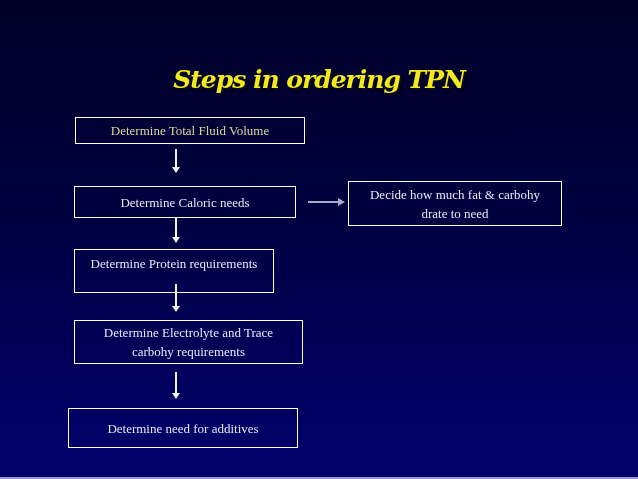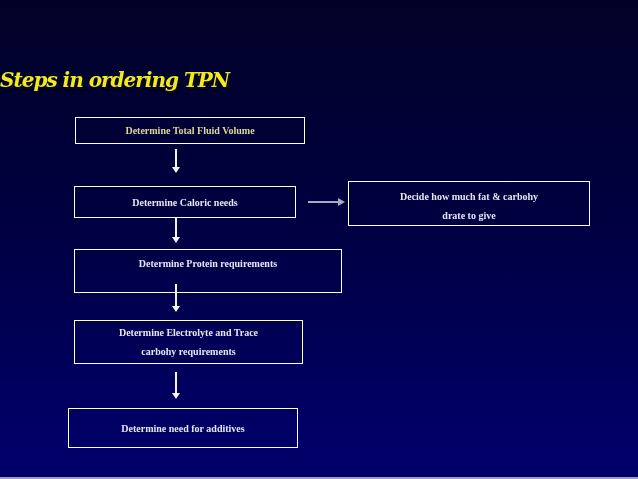--- a/index.html
+++ b/index.html
@@ -8,36 +8,36 @@
     --arrow_down:#F2F2F7; --arrow_right:#A9A9C9; --bottom_strip:#9A9ACC;
   }
   html,body{margin:0;padding:0;}
   body{width:638px;height:479px;font-family:"Liberation Serif",serif;}
   .slide{
     position:relative;width:638px;height:479px;overflow:hidden;
     background:linear-gradient(180deg,var(--bg_top) 0%,#000040 45%,var(--bg_bottom) 93%,var(--bg_bottom) 100%);
   }
   .title{
     position:absolute;left:0;top:60px;width:100%;height:40px;line-height:40px;margin:0;
-    font-family:"DejaVu Serif",serif;font-style:italic;font-weight:bold;
-    font-size:20px;letter-spacing:-1px;color:var(--title_color);
+    text-align:center;font-family:"DejaVu Serif",serif;font-style:italic;font-weight:bold;
+    font-size:25px;letter-spacing:-1px;color:var(--title_color);
     text-shadow:2px 2px 0 var(--title_shadow),3px 3px 2px #000010;
   }
   .box{
     position:absolute;box-sizing:border-box;border:1.3px solid var(--box_border);
     display:flex;flex-direction:column;align-items:center;justify-content:center;
-    font-size:10px;line-height:19px;color:var(--box_text);text-align:center;font-weight:bold;
+    font-size:13px;line-height:19px;color:var(--box_text);text-align:center;
   }
   .box span{display:block;}
   .box1{left:75px;top:117px;width:230px;height:27px;color:var(--box1_text);}
   .box2{left:74px;top:186px;width:222px;height:32px;}
-  .box3{left:74px;top:249px;width:268px;height:44px;justify-content:flex-start;padding-top:4px;}
+  .box3{left:74px;top:249px;width:200px;height:44px;justify-content:flex-start;padding-top:4px;}
   .box4{left:74px;top:320px;width:229px;height:44px;justify-content:center;}
   .box5{left:68px;top:408px;width:230px;height:40px;}
-  .sidebox{left:348px;top:181px;width:242px;height:45px;justify-content:flex-end;}
+  .sidebox{left:348px;top:181px;width:214px;height:45px;}
   .arrow-v{position:absolute;width:1.5px;background:var(--arrow_down);z-index:2;}
   .arrow-v::after{
     content:"";position:absolute;left:-3.2px;bottom:-6px;width:0;height:0;
     border-left:4px solid transparent;border-right:4px solid transparent;
     border-top:6px solid var(--arrow_down);
   }
   .a1{left:175px;top:149px;height:18px;}
   .a2{left:175px;top:218px;height:19px;}
   .a3{left:175px;top:284px;height:22px;}
   .a4{left:175px;top:372px;height:21px;}
@@ -63,21 +63,21 @@
   <div class="arrow-v a1"></div>
 
   <div class="box box2">
     <span>Determine Caloric needs</span>
   </div>
 
   <div class="arrow-h"></div>
 
   <div class="box sidebox">
     <span>Decide how much fat &amp; carbohy</span>
-    <span>drate to give</span>
+    <span>drate to need</span>
   </div>
 
   <div class="arrow-v a2"></div>
 
   <div class="box box3">
     <span>Determine Protein requirements</span>
   </div>
 
   <div class="arrow-v a3"></div>
 

